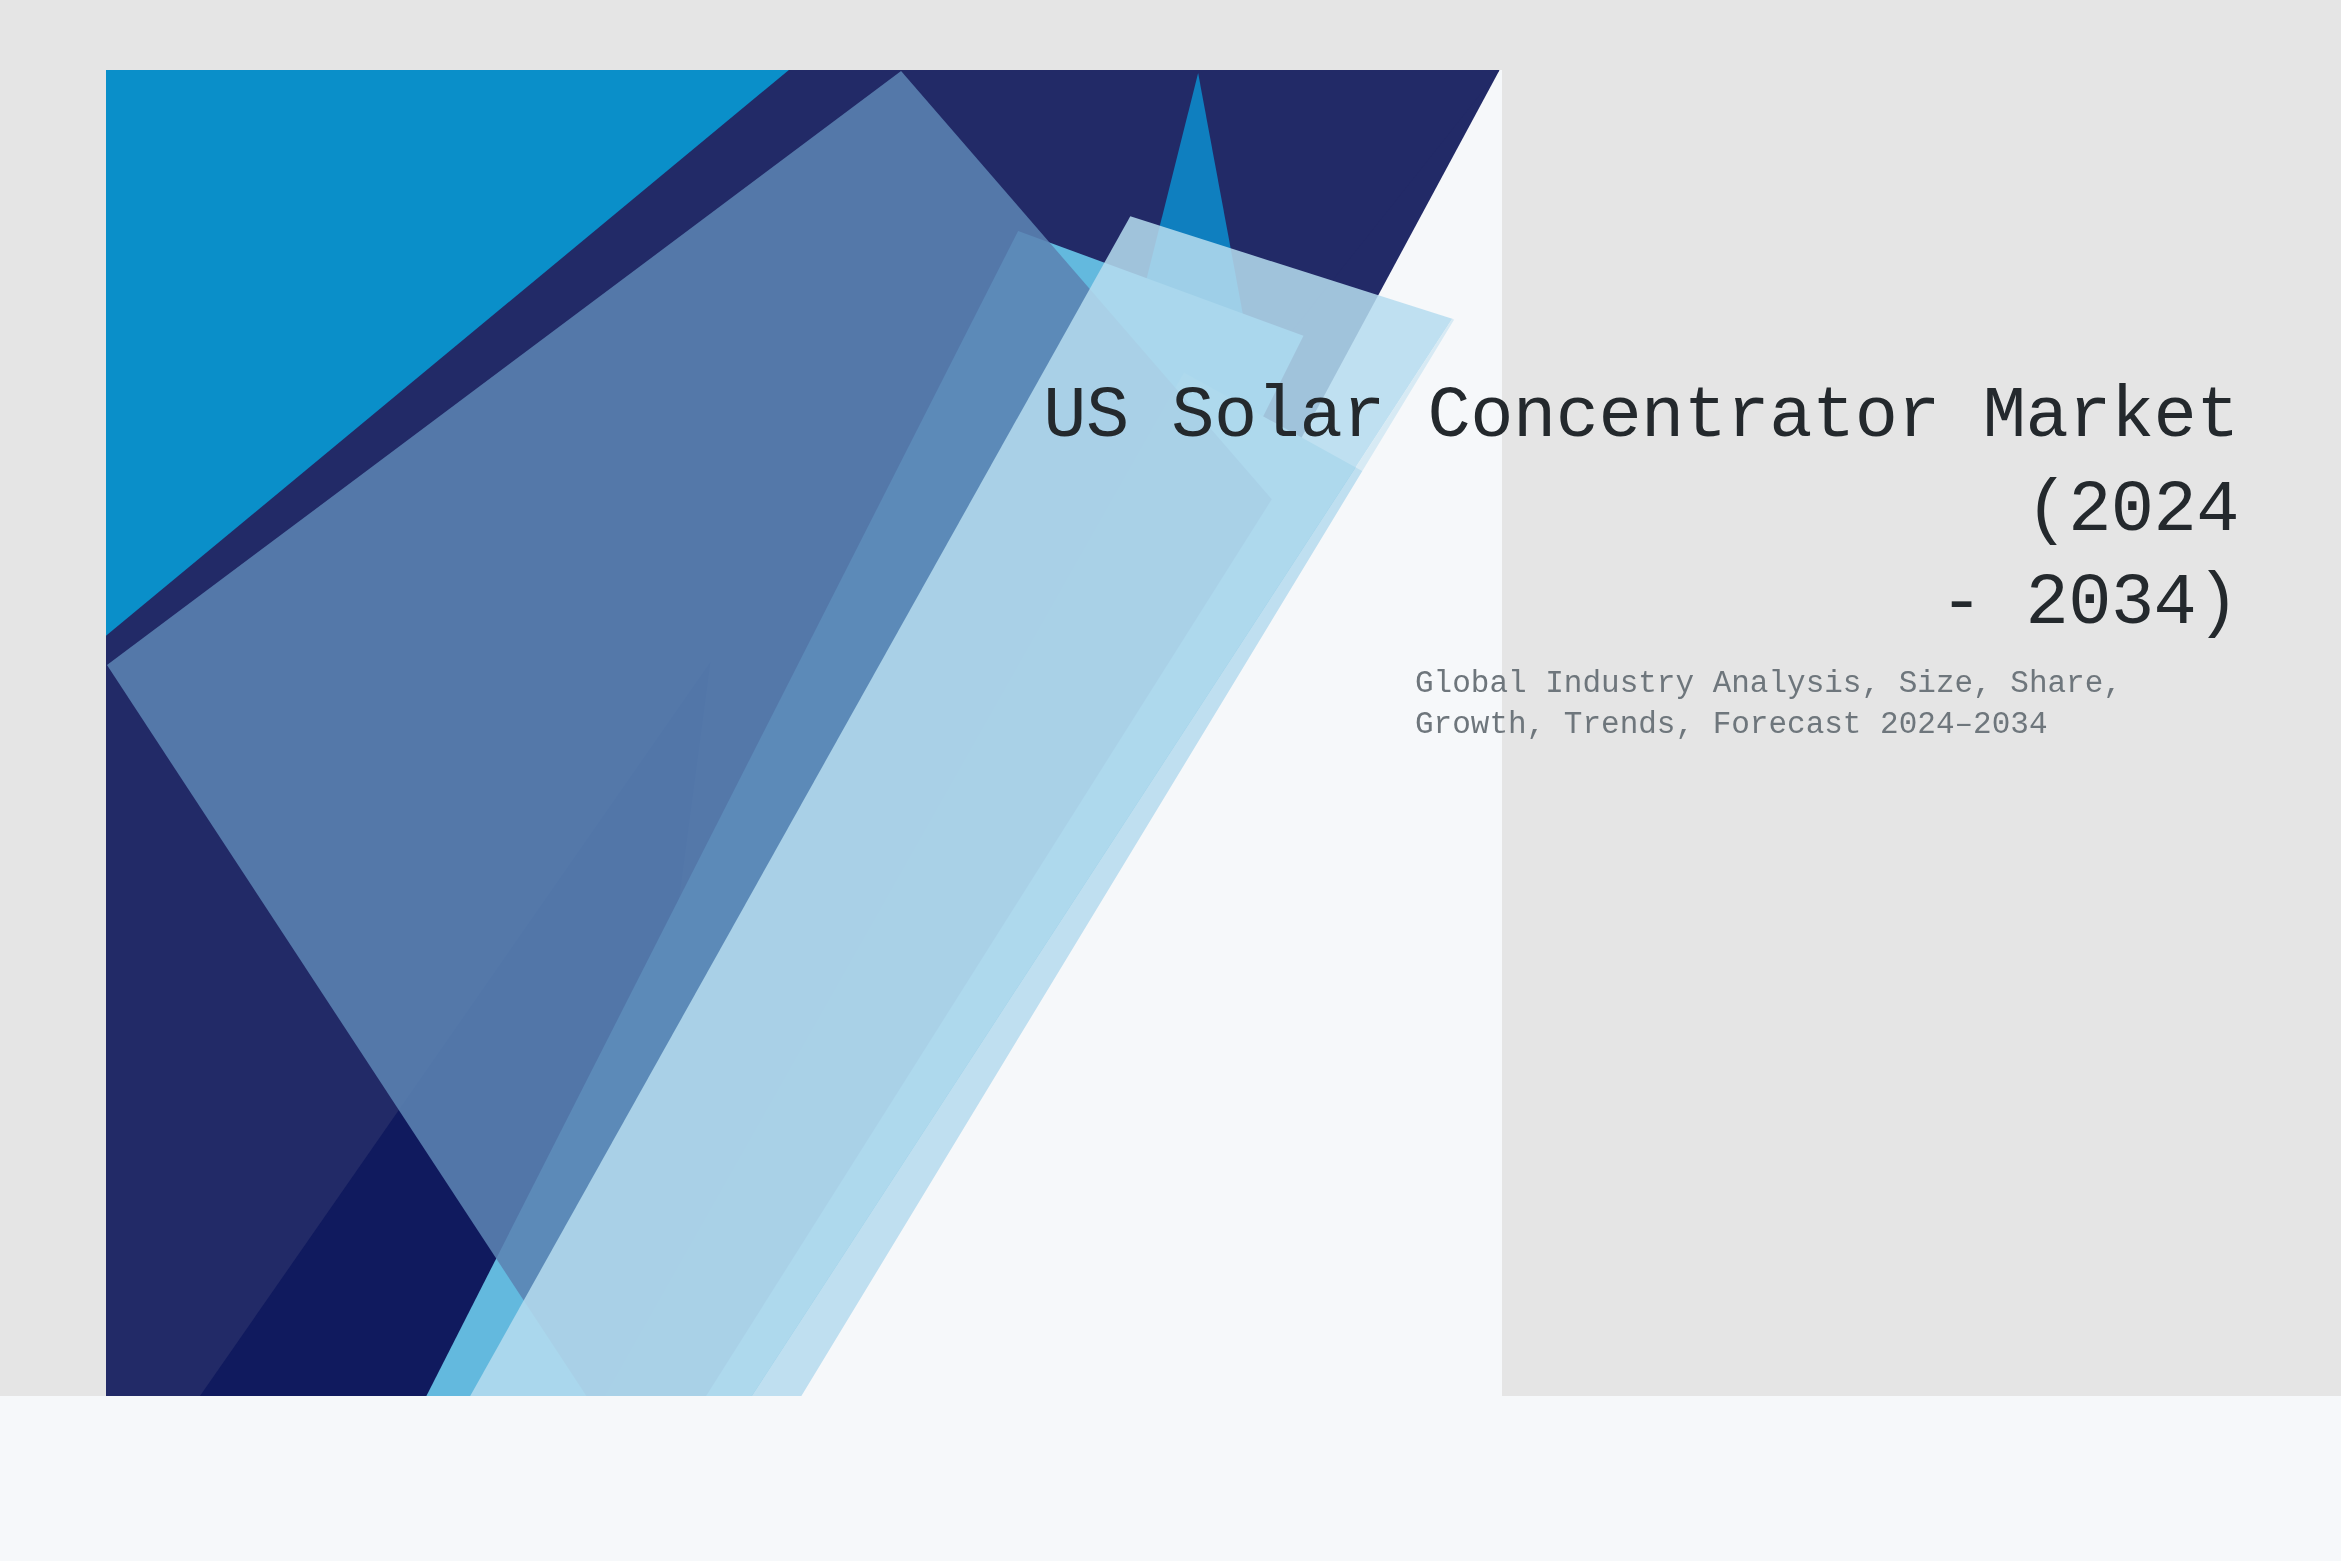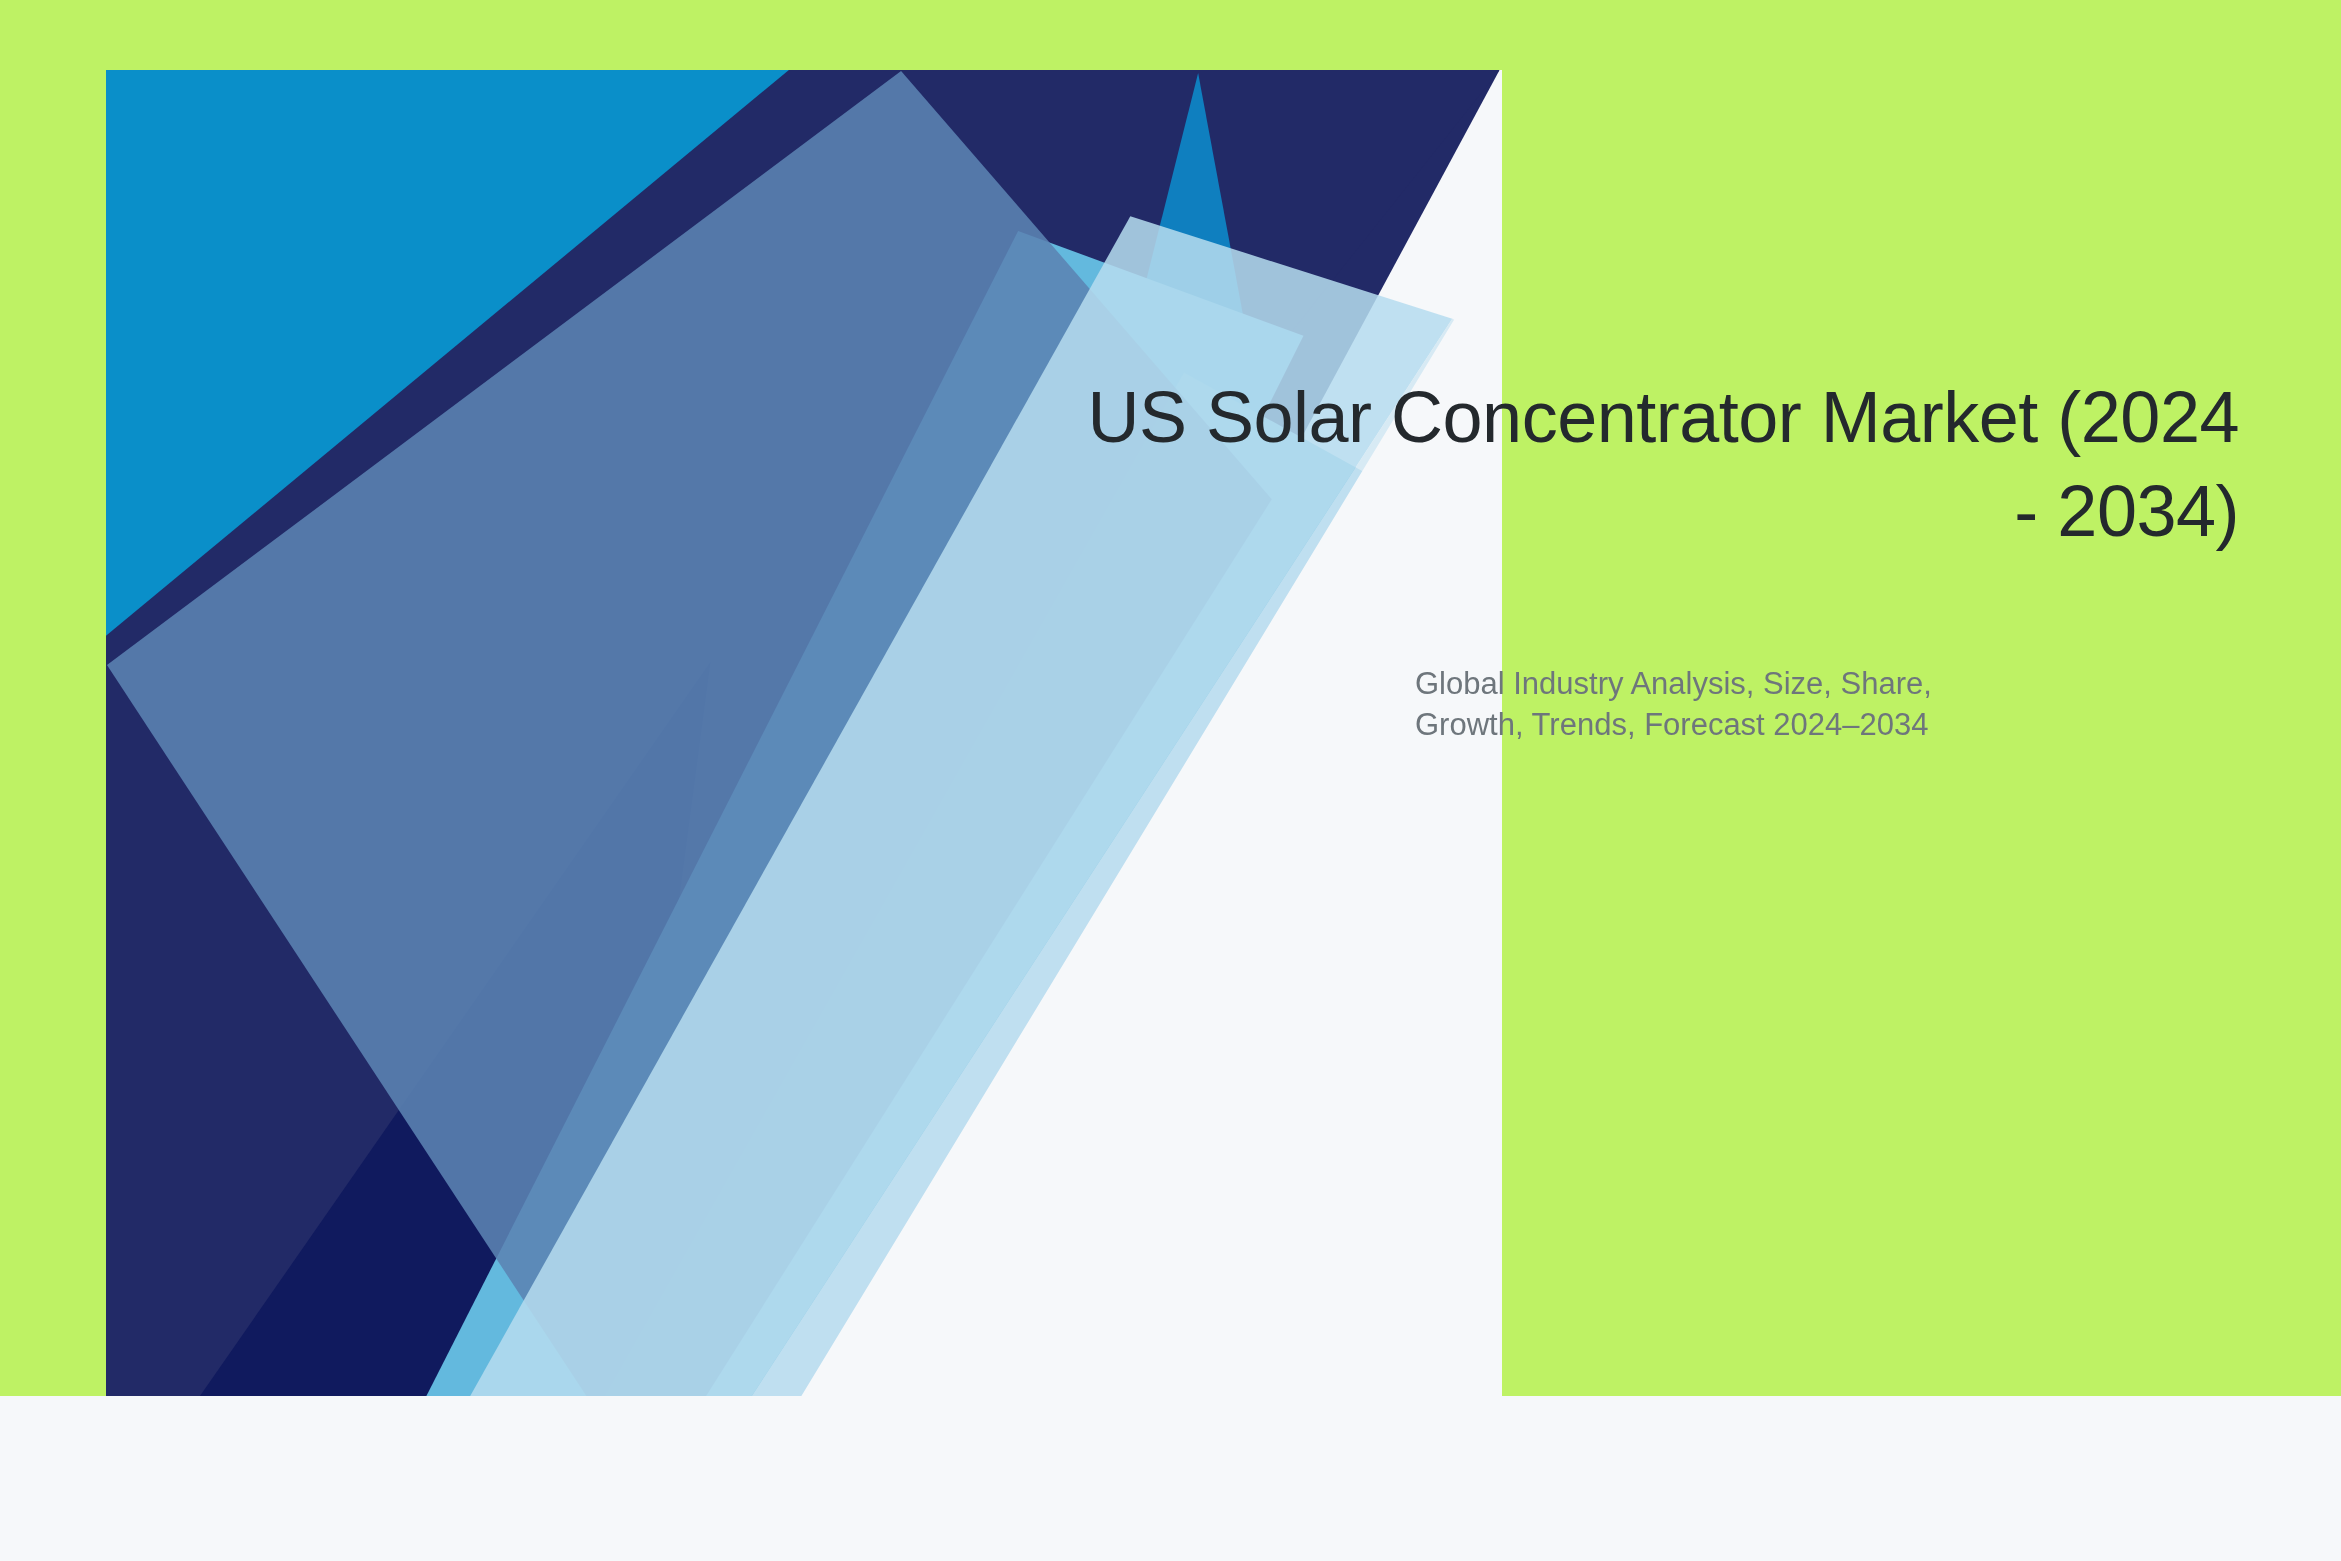--- a/index.html
+++ b/index.html
@@ -5,23 +5,23 @@
 <style>
   html, body {
     margin: 0;
     padding: 0;
     background: #f6f8fa;
   }
   #canvas {
     position: relative;
     width: 2342px;
     height: 1396px;
-    background: #bef264;
+    background: #e5e5e5;
     overflow: hidden;
-    font-family: Liberation Sans, sans-serif;
+    font-family: Liberation Mono, monospace;
   }
 
   
   #cover-artwork {
     position: absolute;
     left: 106px;
     top: 70px;
     width: 1396px;
     height: 1419px;
   }

